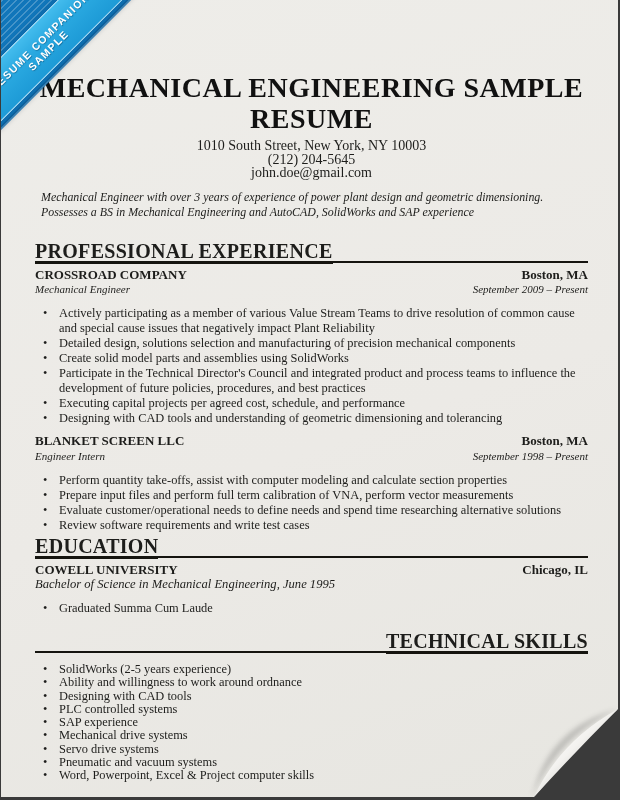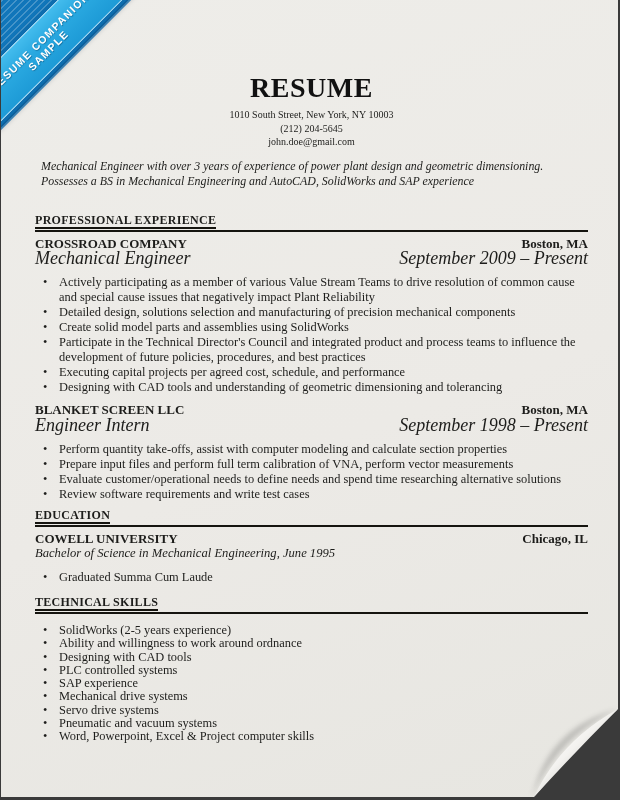--- a/index.html
+++ b/index.html
@@ -13,43 +13,43 @@
     background:linear-gradient(160deg,#eeede9 0%,#eceae6 55%,#e7e6e1 100%);
     overflow:hidden;
   }
   .content { padding:0 30px 0 34px; color:#1d1d1b; }
 
   
   .doc-title {
     margin-top:72px; text-align:center; font-weight:bold;
     font-size:28px; line-height:31px; letter-spacing:.5px; color:#111;
   }
-  .contact { text-align:center; font-size:10px; line-height:13.6px; margin-top:5px; }
+  .contact { text-align:center; font-size:14px; line-height:13.6px; margin-top:5px; }
   .summary {
     margin:10px 6px 0; text-align:left; font-style:italic;
     font-size:11.9px; line-height:15px;
   }
 
   
   .section-heading {
-    font-weight:bold; font-size:12px; letter-spacing:.3px;
+    font-weight:bold; font-size:20px; letter-spacing:.3px;
     border-bottom:2px solid #15140f; padding-bottom:1px; line-height:18px;
   }
   .section-heading span { border-bottom:2px solid #15140f; }
   .mt-exp { margin-top:22px; }
   .mt-edu { margin-top:4px; }
-  .mt-skl { margin-top:8px; }
+  .mt-skl { margin-top:16px;text-align:right; }
 
   .job-header, .edu-header {
     display:flex; justify-content:space-between;
     font-weight:bold; font-size:13px; line-height:14.5px; margin-top:5px;gap:40px;
   }
   .job-subheader {
     display:flex; justify-content:space-between;
-    font-style:italic; font-size:18px; line-height:14px;
+    font-style:italic; font-size:11px; line-height:14px;
   }
   .edu-degree { font-style:italic; font-size:12.6px; line-height:14px; }
   .job2 { margin-top:8px; }
 
   ul.bullets { list-style:none; margin:10px 0 0; padding:0; font-size:12.4px; line-height:15px; }
   ul.bullets li { position:relative; padding-left:24px; }
   ul.bullets li::before { content:"•"; position:absolute; left:8px; top:0; }
   ul.skills { line-height:13.2px; }
 
   
@@ -78,20 +78,21 @@
   
   .curl-wrap { position:absolute; right:0; bottom:0; width:140px; height:140px; z-index:4; }
 </style>
 </head>
 <body>
 
 <div class="page">
   <div class="content">
 
     <div class="doc-title">
+      <div>MECHANICAL ENGINEERING SAMPLE</div>
       <div>RESUME</div>
     </div>
 
     <div class="contact">
       <div>1010 South Street, New York, NY 10003</div>
       <div>(212) 204-5645</div>
       <div>john.doe@gmail.com</div>
     </div>
 
     <div class="summary">Mechanical Engineer with over 3 years of experience of power plant design and geometric dimensioning.  Possesses a BS in Mechanical Engineering and AutoCAD, SolidWorks and SAP experience</div>

